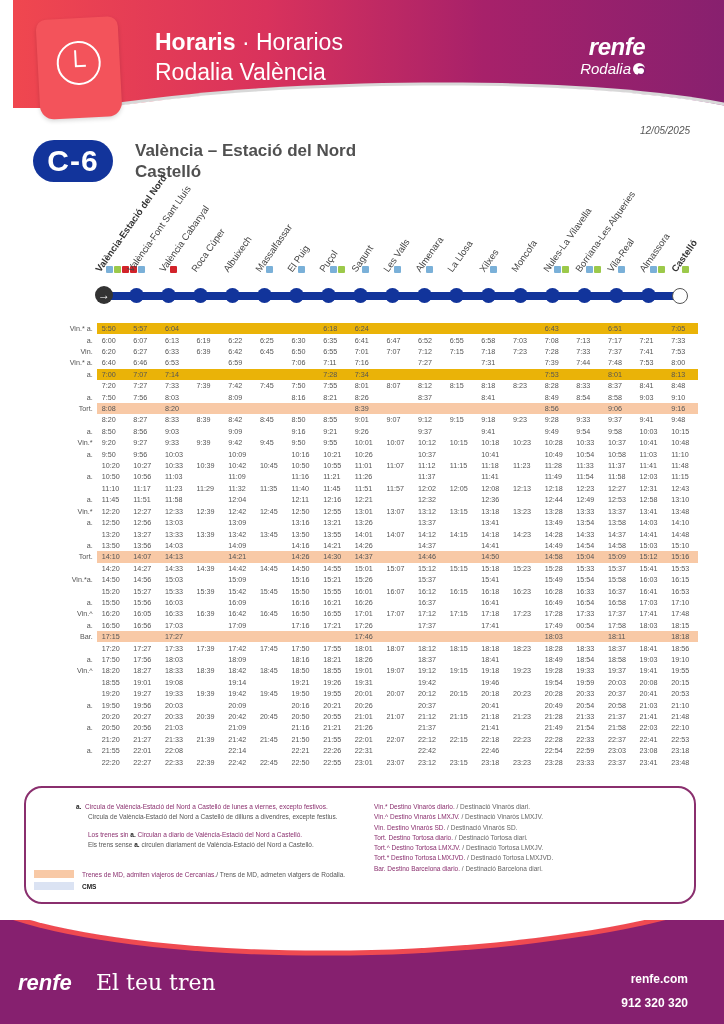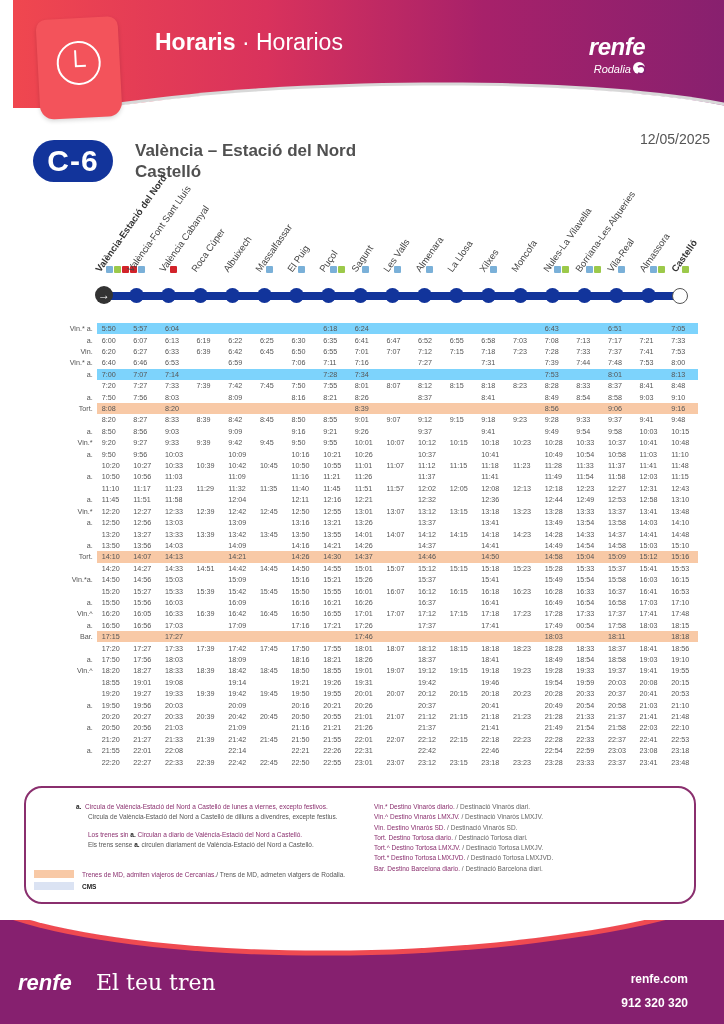--- a/index.html
+++ b/index.html
@@ -22,32 +22,32 @@
     background: #f3535b; border-radius: 10px 10px 14px 14px; z-index: 3;
     box-shadow: 0 2px 4px rgba(0,0,0,0.15); transform: rotate(-3deg);
   }
   .clock-tab svg { position: absolute; left: 16px; top: 20px; }
   .title-block { position: absolute; left: 142px; top: 28px; color: #fff; z-index: 2; }
   .title-l1 { font-size: 23px; line-height: 28px; }
   .title-l1 b { font-weight: bold; }
   .title-l2 { font-size: 23px; line-height: 32px; }
   .renfe-logo { position: absolute; left: 554px; top: 34px; color: #fff; z-index: 2; text-align: right; width: 78px; }
   .renfe-word { font-size: 24px; font-style: italic; font-weight: bold; line-height: 26px; letter-spacing: -0.5px; }
-  .rodalia-word { font-size: 11px; font-style: italic; line-height: 18px; }
+  .rodalia-word { font-size: 15px; font-style: italic; line-height: 18px; }
   .rodalia-word .dot { display: inline-block; width: 12px; height: 12px; border-radius: 50%; background: #fff; vertical-align: -1px; margin-left: 2px; position: relative; }
   .rodalia-word .dot::after { content: ""; position: absolute; left: 3px; top: 3px; width: 6px; height: 6px; border-radius: 50%; border: 2px solid #86206f; border-left-color: transparent; }
 
   
   .line-badge {
     position: absolute; left: 33px; top: 140px; width: 80px; height: 42px;
     background: #12349b; border-radius: 21px; color: #fff; font-weight: bold; font-size: 30px;
     text-align: center; line-height: 42px; letter-spacing: 1px;
   }
   .route-title { position: absolute; left: 135px; top: 140px; color: #505050; font-weight: bold; font-size: 17px; line-height: 21px; }
-  .date { position: absolute; left: 640px; top: 131px; font-size: 14px; color: #555; }
+  .date { position: absolute; left: 640px; top: 125px; font-size: 10px; color: #555; font-style: italic; }
 
   
   .stations { position: absolute; left: 0; top: 200px; width: 724px; height: 110px; }
   .station-name {
     position: absolute; font-size: 9.5px; color: #444; transform-origin: left bottom;
     transform: rotate(-55deg); white-space: nowrap;
   }
   .station-name.bold { font-weight: bold; color: #333; }
   .svc-icons { position: absolute; display: flex; gap: 1px; }
   .svc { width: 7px; height: 7px; border-radius: 1px; font-size: 5px; line-height: 7px; text-align: center; color: #fff; }
@@ -57,21 +57,21 @@
   .line-bar { position: absolute; left: 108px; top: 92px; width: 572px; height: 8px; background: #12349b; }
   .stop { position: absolute; top: 88px; width: 15px; height: 15px; border-radius: 50%; background: #12349b; }
   .stop.start { background: #333; width: 18px; height: 18px; top: 86px; color: #fff; font-size: 12px; line-height: 18px; text-align: center; font-weight: bold; }
   .stop.end { background: #fff; border: 1.5px solid #555; width: 16px; height: 16px; }
 
   
   .timetable { position: absolute; left: 58px; top: 323px; width: 640px; border-collapse: collapse; font-size: 7.2px; color: #555; }
   .timetable td { height: 11.42px; padding: 0; white-space: nowrap; }
   .timetable td.lbl { width: 38px; text-align: right; padding-right: 4px; color: #555; }
   .timetable td.t { width: 31.1px; padding-left: 5px; }
-  .timetable tr.cms td.t { background: #7dd3fc; }
+  .timetable tr.cms td.t { background: #eab308; }
   .timetable tr.md td.t { background: #f8c9a6; }
 
   
   .legend-box {
     position: absolute; left: 24px; top: 786px; width: 672px; height: 118px;
     border: 2px solid #8a2f6e; border-radius: 18px;
   }
   .legend-left { position: absolute; left: 50px; top: 14px; font-size: 6.5px; line-height: 9.5px; color: #555; width: 330px; }
   .legend-left .purple { color: #8a2f6e; }
   .legend-left b { color: #222; }
@@ -91,20 +91,21 @@
   .footer-slogan { position: absolute; left: 96px; top: 50px; color: #fff; font-family: "DejaVu Serif", serif; font-size: 22px; }
   .footer-web { position: absolute; right: 36px; top: 52px; color: #fff; font-size: 12px; font-weight: bold; }
   .footer-phone { position: absolute; right: 36px; top: 76px; color: #fff; font-size: 12px; font-weight: bold; }
 </style>
 </head>
 <body>
 
 <div class="header">
   <div class="title-block">
     <div class="title-l1"><b>Horaris</b><span> · </span><span>Horarios</span></div>
+    <div class="title-l2">Rodalia València</div>
   </div>
   <div class="renfe-logo">
     <div class="renfe-word">renfe</div>
     <div class="rodalia-word"><span>Rodalia</span><span class="dot"></span></div>
   </div>
 </div>
 <div class="clock-tab">
   <svg width="50" height="50" viewBox="0 0 50 50">
     <circle cx="25" cy="25" r="21" fill="none" stroke="#fff" stroke-width="2"></circle>
     <polyline points="22,12 22,28 32,28" fill="none" stroke="#fff" stroke-width="2"></polyline>
@@ -674,21 +675,21 @@
         <td class="t">15:04</td>
         <td class="t">15:09</td>
         <td class="t">15:12</td>
         <td class="t">15:16</td>
       </tr>
       <tr class="">
         <td class="lbl"></td>
         <td class="t">14:20</td>
         <td class="t">14:27</td>
         <td class="t">14:33</td>
-        <td class="t">14:51</td>
+        <td class="t">14:39</td>
         <td class="t">14:42</td>
         <td class="t">14:45</td>
         <td class="t">14:50</td>
         <td class="t">14:55</td>
         <td class="t">15:01</td>
         <td class="t">15:07</td>
         <td class="t">15:12</td>
         <td class="t">15:15</td>
         <td class="t">15:18</td>
         <td class="t">15:23</td>

